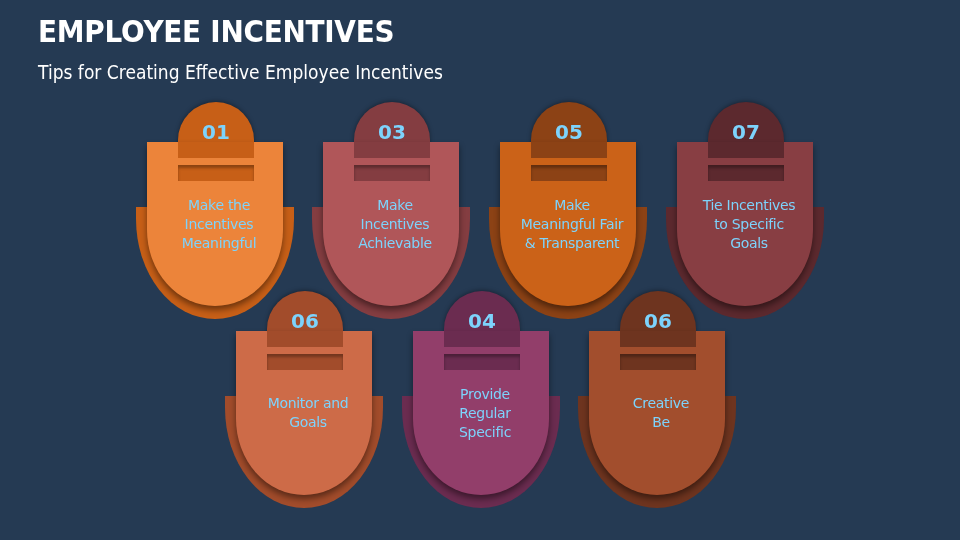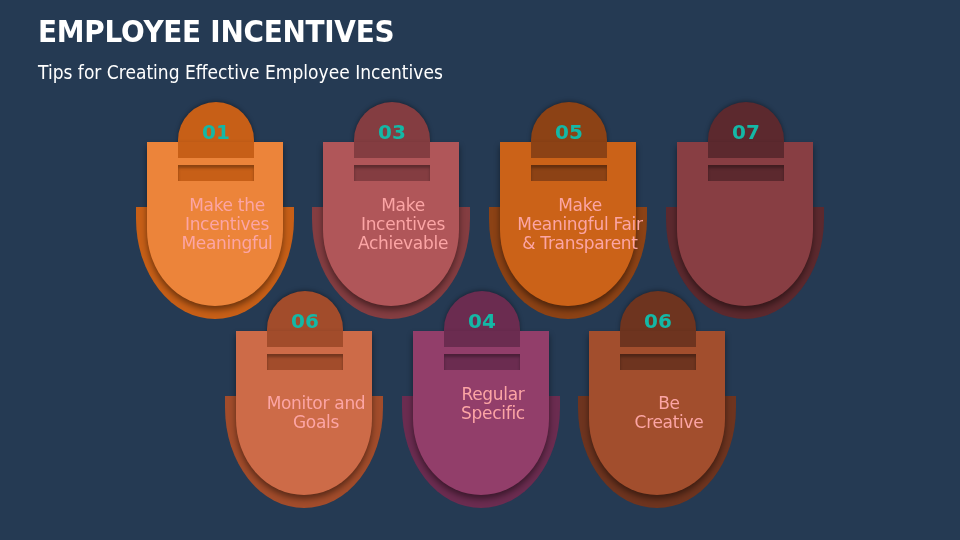--- a/index.html
+++ b/index.html
@@ -40,26 +40,26 @@
     }
     .card .tab-strip {
       position: absolute; left: 42px; top: 63px; width: 76px; height: 16px;
       box-shadow: inset 0 3px 3px rgba(0,0,0,0.3);
     }
     .card .tab-top {
       position: absolute; left: 42px; top: 40px; width: 76px; height: 16px;
     }
     .card .num {
       position: absolute; left: 42px; top: 18px; width: 76px; text-align: center;
-      color: #14b8a6; font-weight: bold; font-size: 20px;
+      color: #7dd3fc; font-weight: bold; font-size: 20px;
       font-family: "DejaVu Sans", sans-serif;
     }
     .card .label {
-      position: absolute; left: 28px; width: 126px; text-align: center;
-      color: #fca5a5; font-size: 17px; line-height: 19px;
+      position: absolute; left: 20px; width: 126px; text-align: center;
+      color: #7dd3fc; font-size: 14px; line-height: 19px;
       font-family: "DejaVu Sans", sans-serif;
       letter-spacing: -0.3px;
     }
   </style>
 </head>
 <body>
 
 <div class="title">EMPLOYEE INCENTIVES</div>
 <div class="subtitle">Tips for Creating Effective Employee Incentives</div>
 
@@ -104,20 +104,21 @@
     </div>
   </div>
   <div class="card" style="left: 402px; top: 291px;">
     <div class="back" style="background: rgb(107, 44, 80);"></div>
     <div class="tab" style="background: rgb(107, 44, 80);"></div>
     <div class="front" style="background: rgb(146, 62, 106);"></div>
     <div class="tab-top" style="background: rgb(107, 44, 80);"></div>
     <div class="tab-strip" style="background: rgb(107, 44, 80);"></div>
     <div class="num">04</div>
     <div class="label" style="top: 94px;">
+      <div>Provide</div>
       <div>Regular</div>
       <div>Specific</div>
     </div>
   </div>
   <div class="card" style="left: 489px; top: 102px;">
     <div class="back" style="background: rgb(140, 66, 21);"></div>
     <div class="tab" style="background: rgb(140, 66, 21);"></div>
     <div class="front" style="background: rgb(203, 98, 24);"></div>
     <div class="tab-top" style="background: rgb(140, 66, 21);"></div>
     <div class="tab-strip" style="background: rgb(140, 66, 21);"></div>
@@ -129,25 +130,30 @@
     </div>
   </div>
   <div class="card" style="left: 578px; top: 291px;">
     <div class="back" style="background: rgb(110, 52, 31);"></div>
     <div class="tab" style="background: rgb(110, 52, 31);"></div>
     <div class="front" style="background: rgb(162, 78, 45);"></div>
     <div class="tab-top" style="background: rgb(110, 52, 31);"></div>
     <div class="tab-strip" style="background: rgb(110, 52, 31);"></div>
     <div class="num">06</div>
     <div class="label" style="top: 103px;">
+      <div>Creative</div>
       <div>Be</div>
-      <div>Creative</div>
     </div>
   </div>
   <div class="card" style="left: 666px; top: 102px;">
     <div class="back" style="background: rgb(92, 41, 46);"></div>
     <div class="tab" style="background: rgb(92, 41, 46);"></div>
     <div class="front" style="background: rgb(136, 62, 67);"></div>
     <div class="tab-top" style="background: rgb(92, 41, 46);"></div>
     <div class="tab-strip" style="background: rgb(92, 41, 46);"></div>
     <div class="num">07</div>
+    <div class="label" style="top: 94px;">
+      <div>Tie Incentives</div>
+      <div>to Specific</div>
+      <div>Goals</div>
+    </div>
   </div>
 </div>
 
 </body></html>

